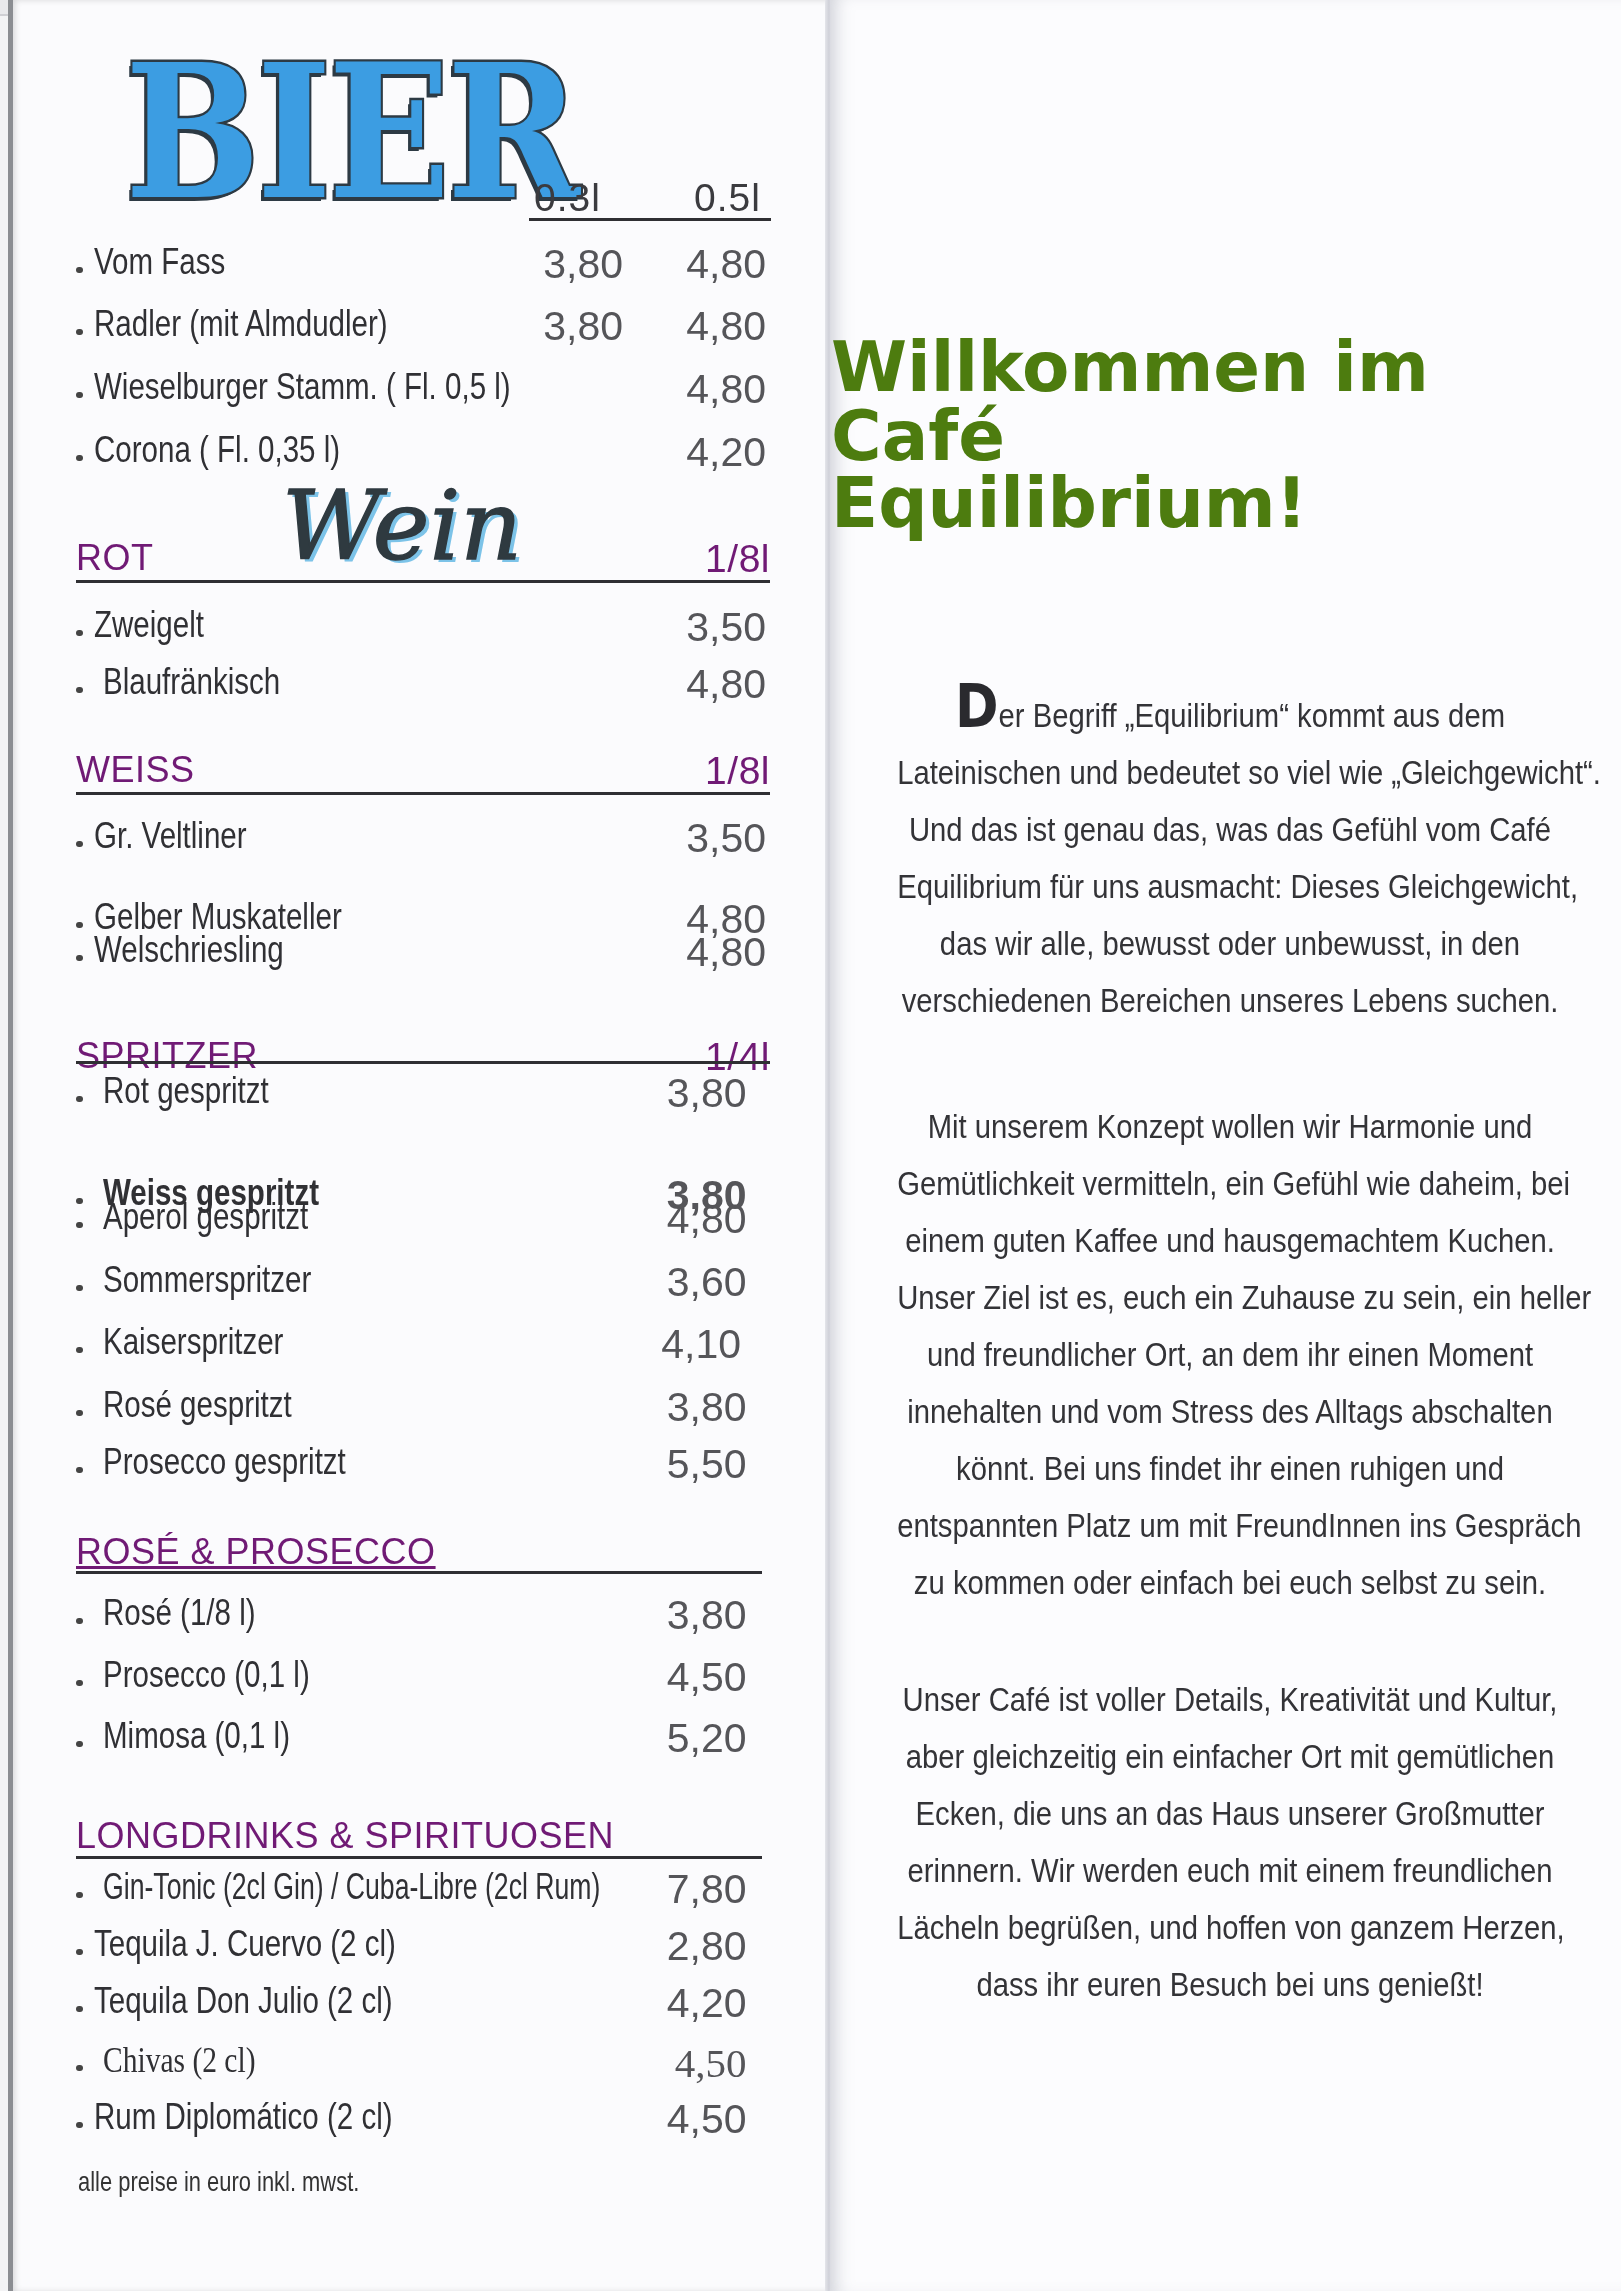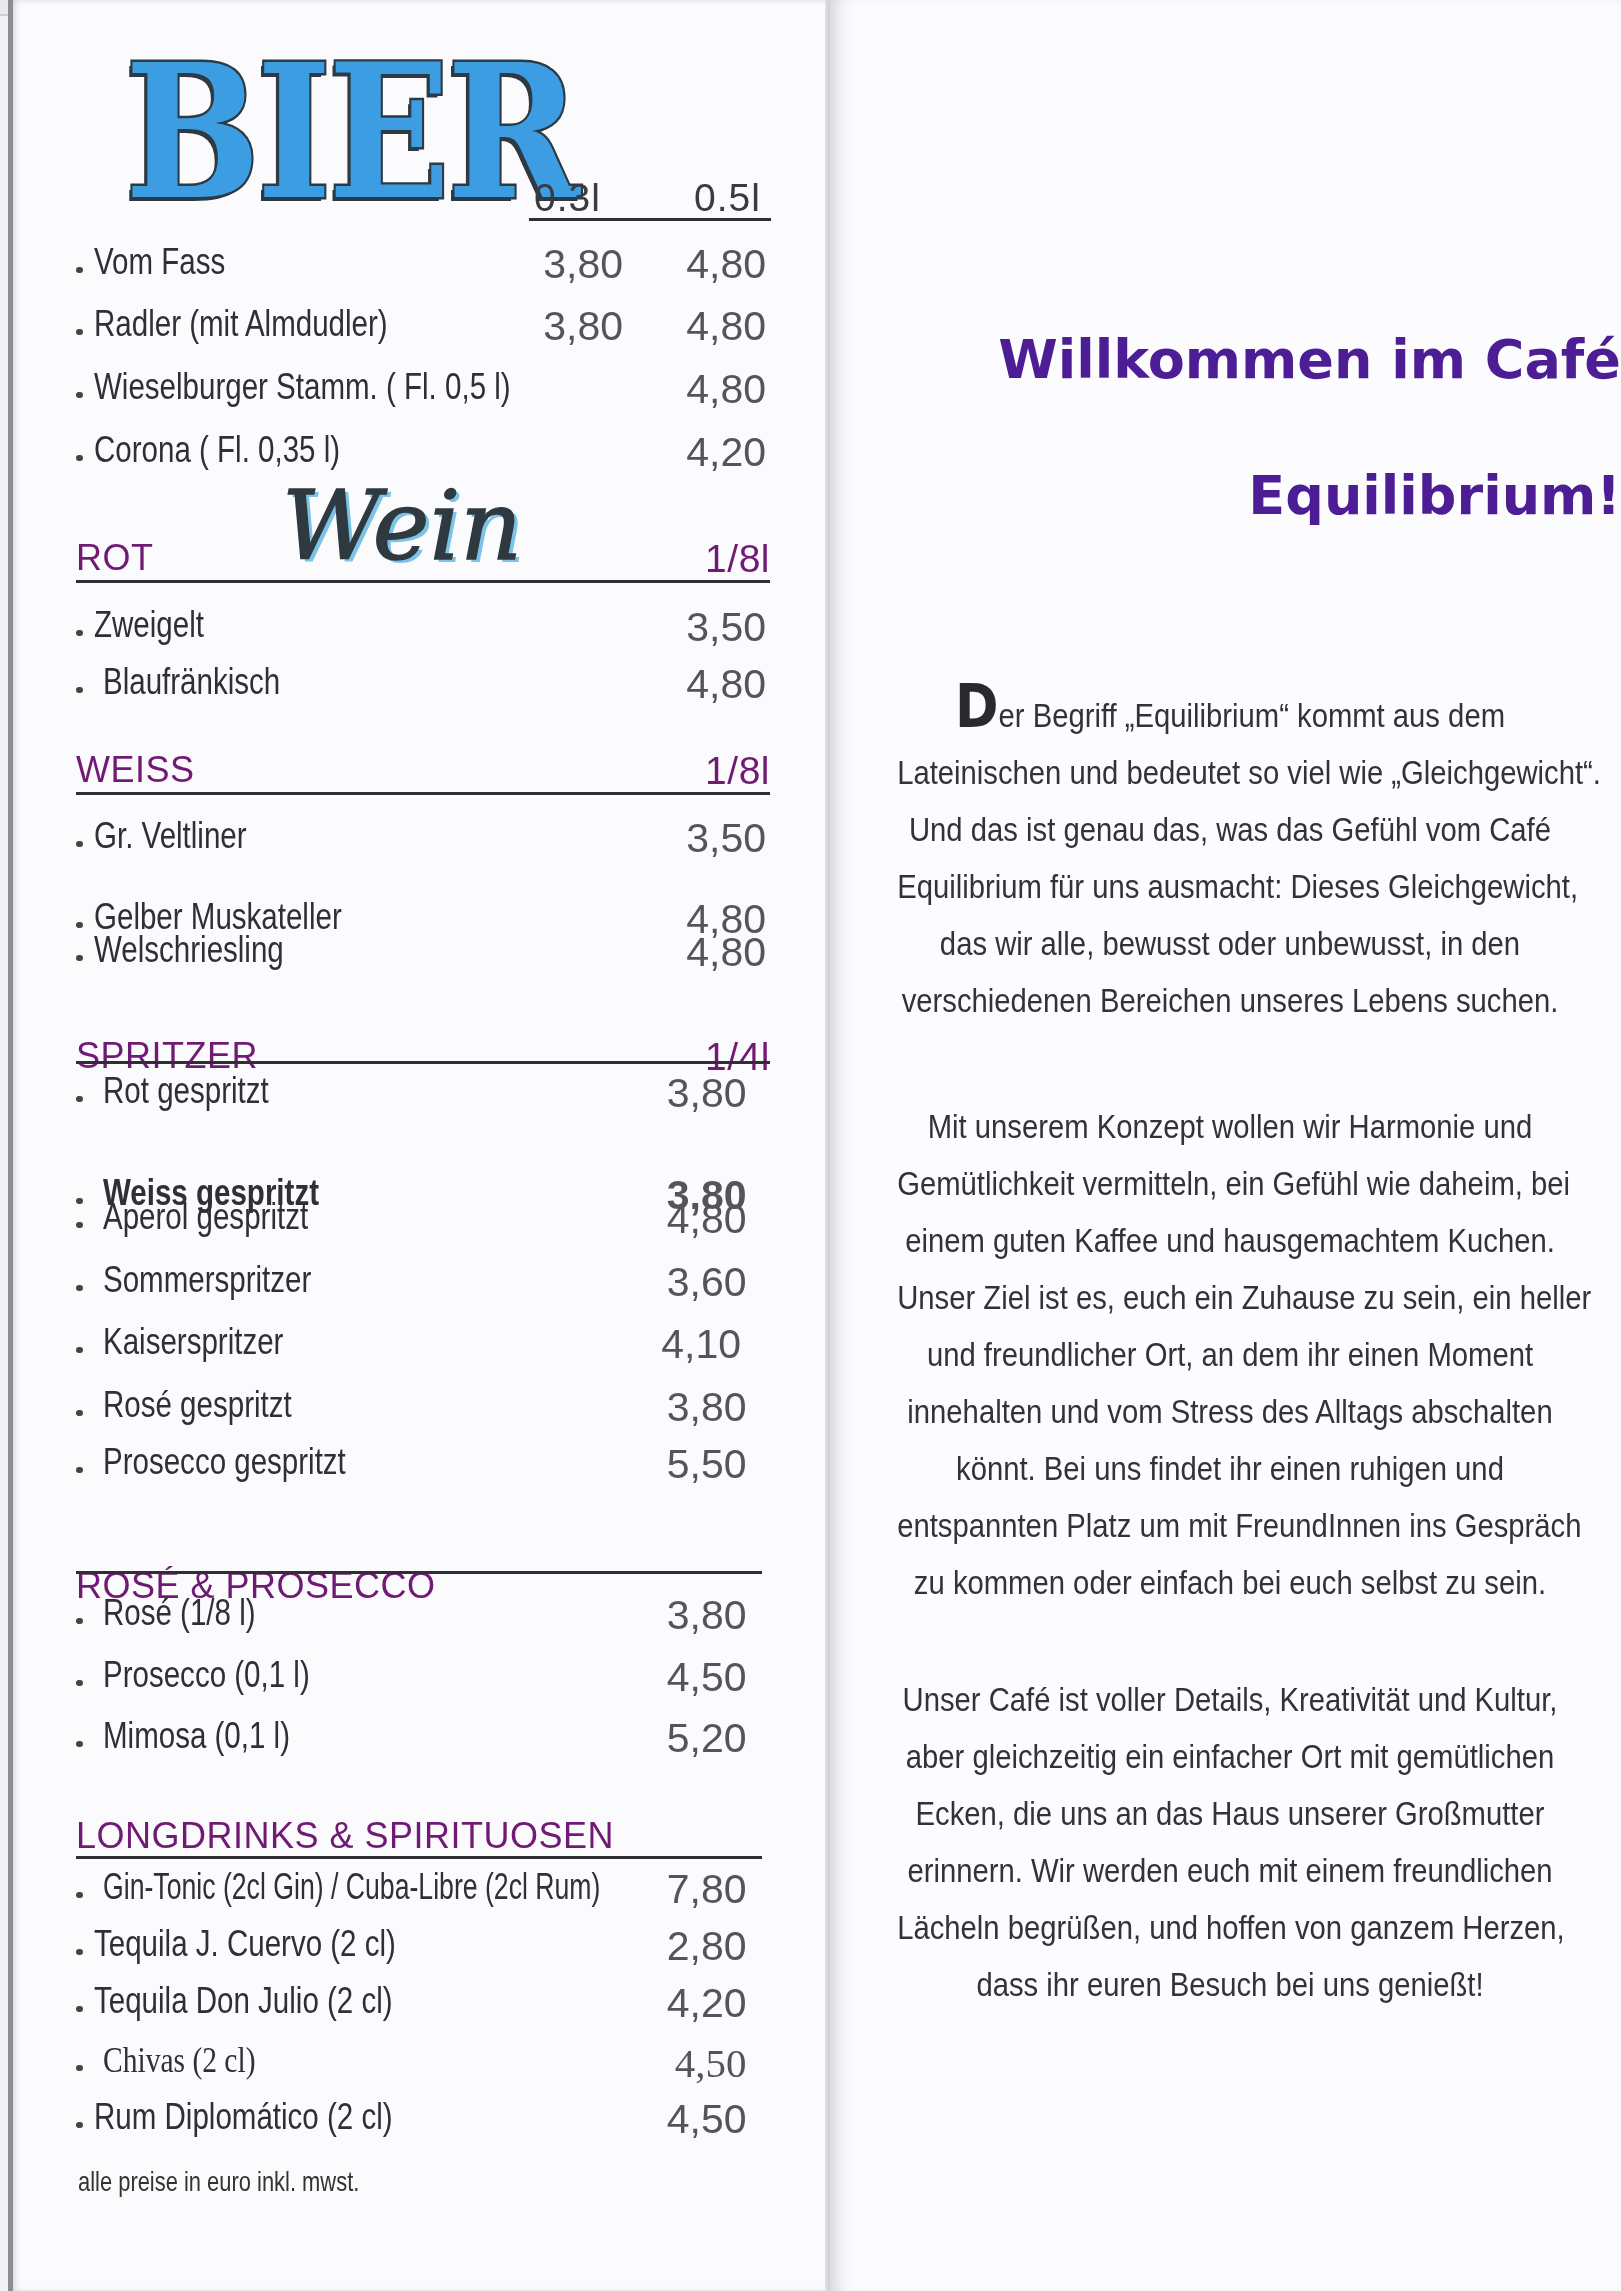--- a/index.html
+++ b/index.html
@@ -59,23 +59,23 @@
   .row .name.indent { left: 27.4px; }
   .row .p1 { position: absolute; right: 147px; top: 0; font-size: 41px; color: #555559; }
   .row .p2 { position: absolute; right: 3.9px; top: 0; font-size: 41px; color: #555559; }
   .footer-note {
     position: absolute; left: 78px; top: 2166px; font-size: 27.4px; color: #333;
     font-family: "Liberation Sans", sans-serif; transform: scaleX(0.8); transform-origin: left top;
   }
 
   
   .welcome {
-    position: absolute; left: 831px; width: 790px; text-align: right;
+    position: absolute; left: 831px; width: 790px; text-align: left;
     font-family: "DejaVu Sans", sans-serif; font-weight: bold;
-    font-size: 54px; color: #4c1d95; line-height: 1;
+    font-size: 69px; color: #4d7c0f; line-height: 1;
   }
   .para {
     position: absolute; left: 843px; width: 774px; text-align: center;
     font-family: "Liberation Sans", sans-serif; font-size: 34px; color: #333337;
     line-height: 57px;
   }
   .para .line { display: block; white-space: nowrap; transform: scaleX(0.86); }
   .dropcap { font-family: "DejaVu Sans", sans-serif; font-weight: bold; font-size: 61px; line-height: 39px; color: #2a2a2e; }
 </style>
 </head>
@@ -188,21 +188,21 @@
   <span class="bullet" style="top:25.5px"></span>
   <span class="name indent">Rosé gespritzt</span>
   <span class="p2" style="right:23.5px">3,80</span>
 </div>
 <div class="row" style="top:1441px;">
   <span class="bullet" style="top:25.5px"></span>
   <span class="name indent">Prosecco gespritzt</span>
   <span class="p2" style="right:23.5px">5,50</span>
 </div>
 
-<div class="sec-head" style="top:1565px;">
+<div class="sec-head" style="top:1531px;text-decoration:underline;">
   <span>ROSÉ &amp; PROSECCO</span>
 </div>
 <div class="sec-line" style="top:1571px; width:686px;"></div>
 <div class="row" style="top:1592px;">
   <span class="bullet" style="top:25.5px"></span>
   <span class="name indent">Rosé (1/8 l)</span>
   <span class="p2" style="right:23.5px">3,80</span>
 </div>
 <div class="row" style="top:1654px;">
   <span class="bullet" style="top:25.5px"></span>

